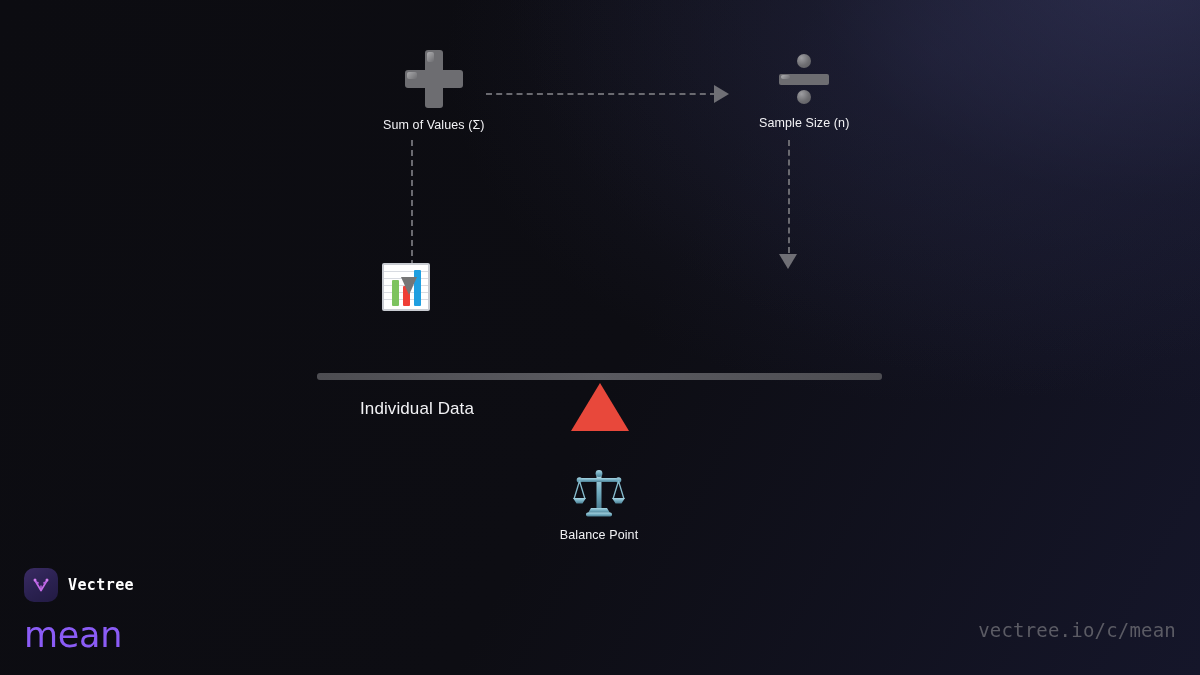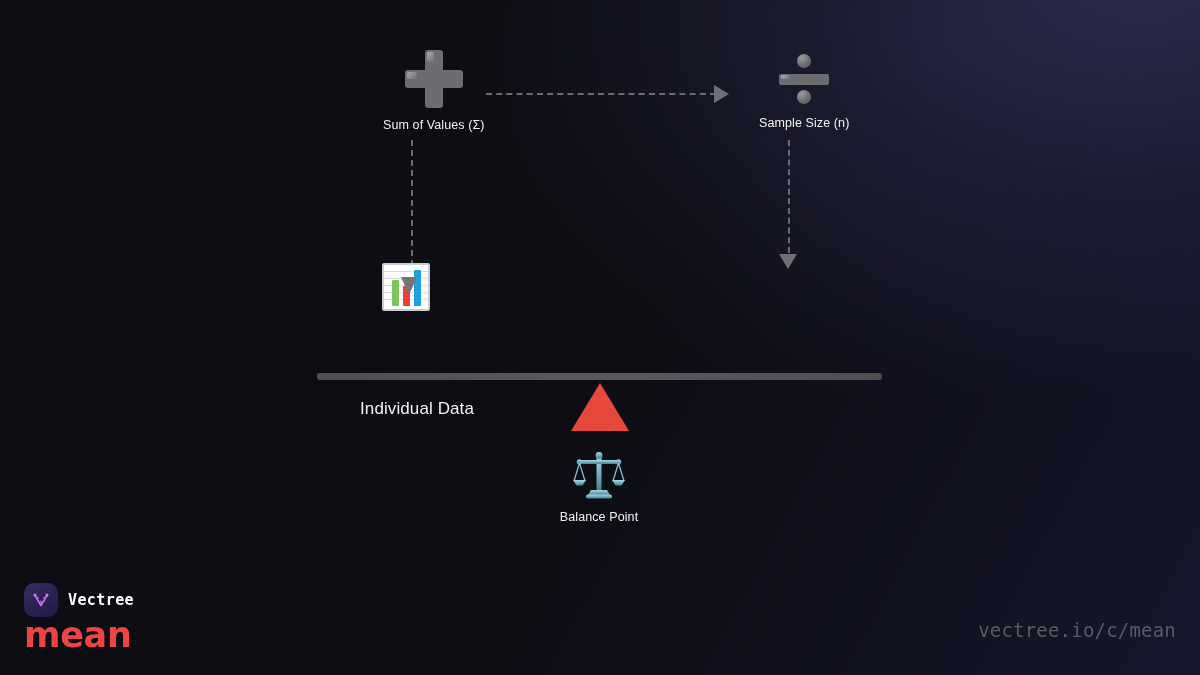--- a/index.html
+++ b/index.html
@@ -215,25 +215,25 @@
     flex: none;
   }
   .brand-name {
     font-family: "DejaVu Sans Mono", monospace;
     font-size: 15px;
     font-weight: bold;
     color: #ffffff;
     letter-spacing: 0.4px;
   }
   .brand-title {
-    margin-top: 1px;
+    margin-top: 16px;
     font-family: "DejaVu Sans", sans-serif;
     font-size: 35px;
-    font-weight: bold;
-    color: #ef4444;
+    font-weight: normal;
+    color: #8b5cf6;
     letter-spacing: -0.3px;
     line-height: 1;
   }
   .site-url {
     position: absolute;
     right: 24px;
     bottom: 34px;
     font-family: "DejaVu Sans Mono", monospace;
     font-size: 19px;
     color: #5b5b64;
@@ -288,21 +288,21 @@
 
   <div class="dist-bar" style="left:317px; top:373px; width:565px; height:7px;"></div>
 
   <div class="float-label" style="left:360px; top:399px;">Individual Data</div>
 
   <div class="red-triangle" style="left:571px; top:383px;
               border-left:29px solid transparent;
               border-right:29px solid transparent;
               border-bottom:48px solid #e8483b;"></div>
 
-  <div class="node" style="left:558px; top:450px; width:82px;">
+  <div class="node" style="left:558px; top:468px; width:82px;">
     <svg width="52" height="50" viewBox="0 0 52 50">
       <defs>
         <linearGradient id="scaleGrad" x1="0" y1="0" x2="0" y2="1">
           <stop offset="0%" stop-color="#a9d6e4"></stop>
           <stop offset="55%" stop-color="#6fa9bd"></stop>
           <stop offset="100%" stop-color="#4d7f93"></stop>
         </linearGradient>
       </defs>
 
       <rect x="23.5" y="7" width="5" height="33" fill="url(#scaleGrad)"></rect>

